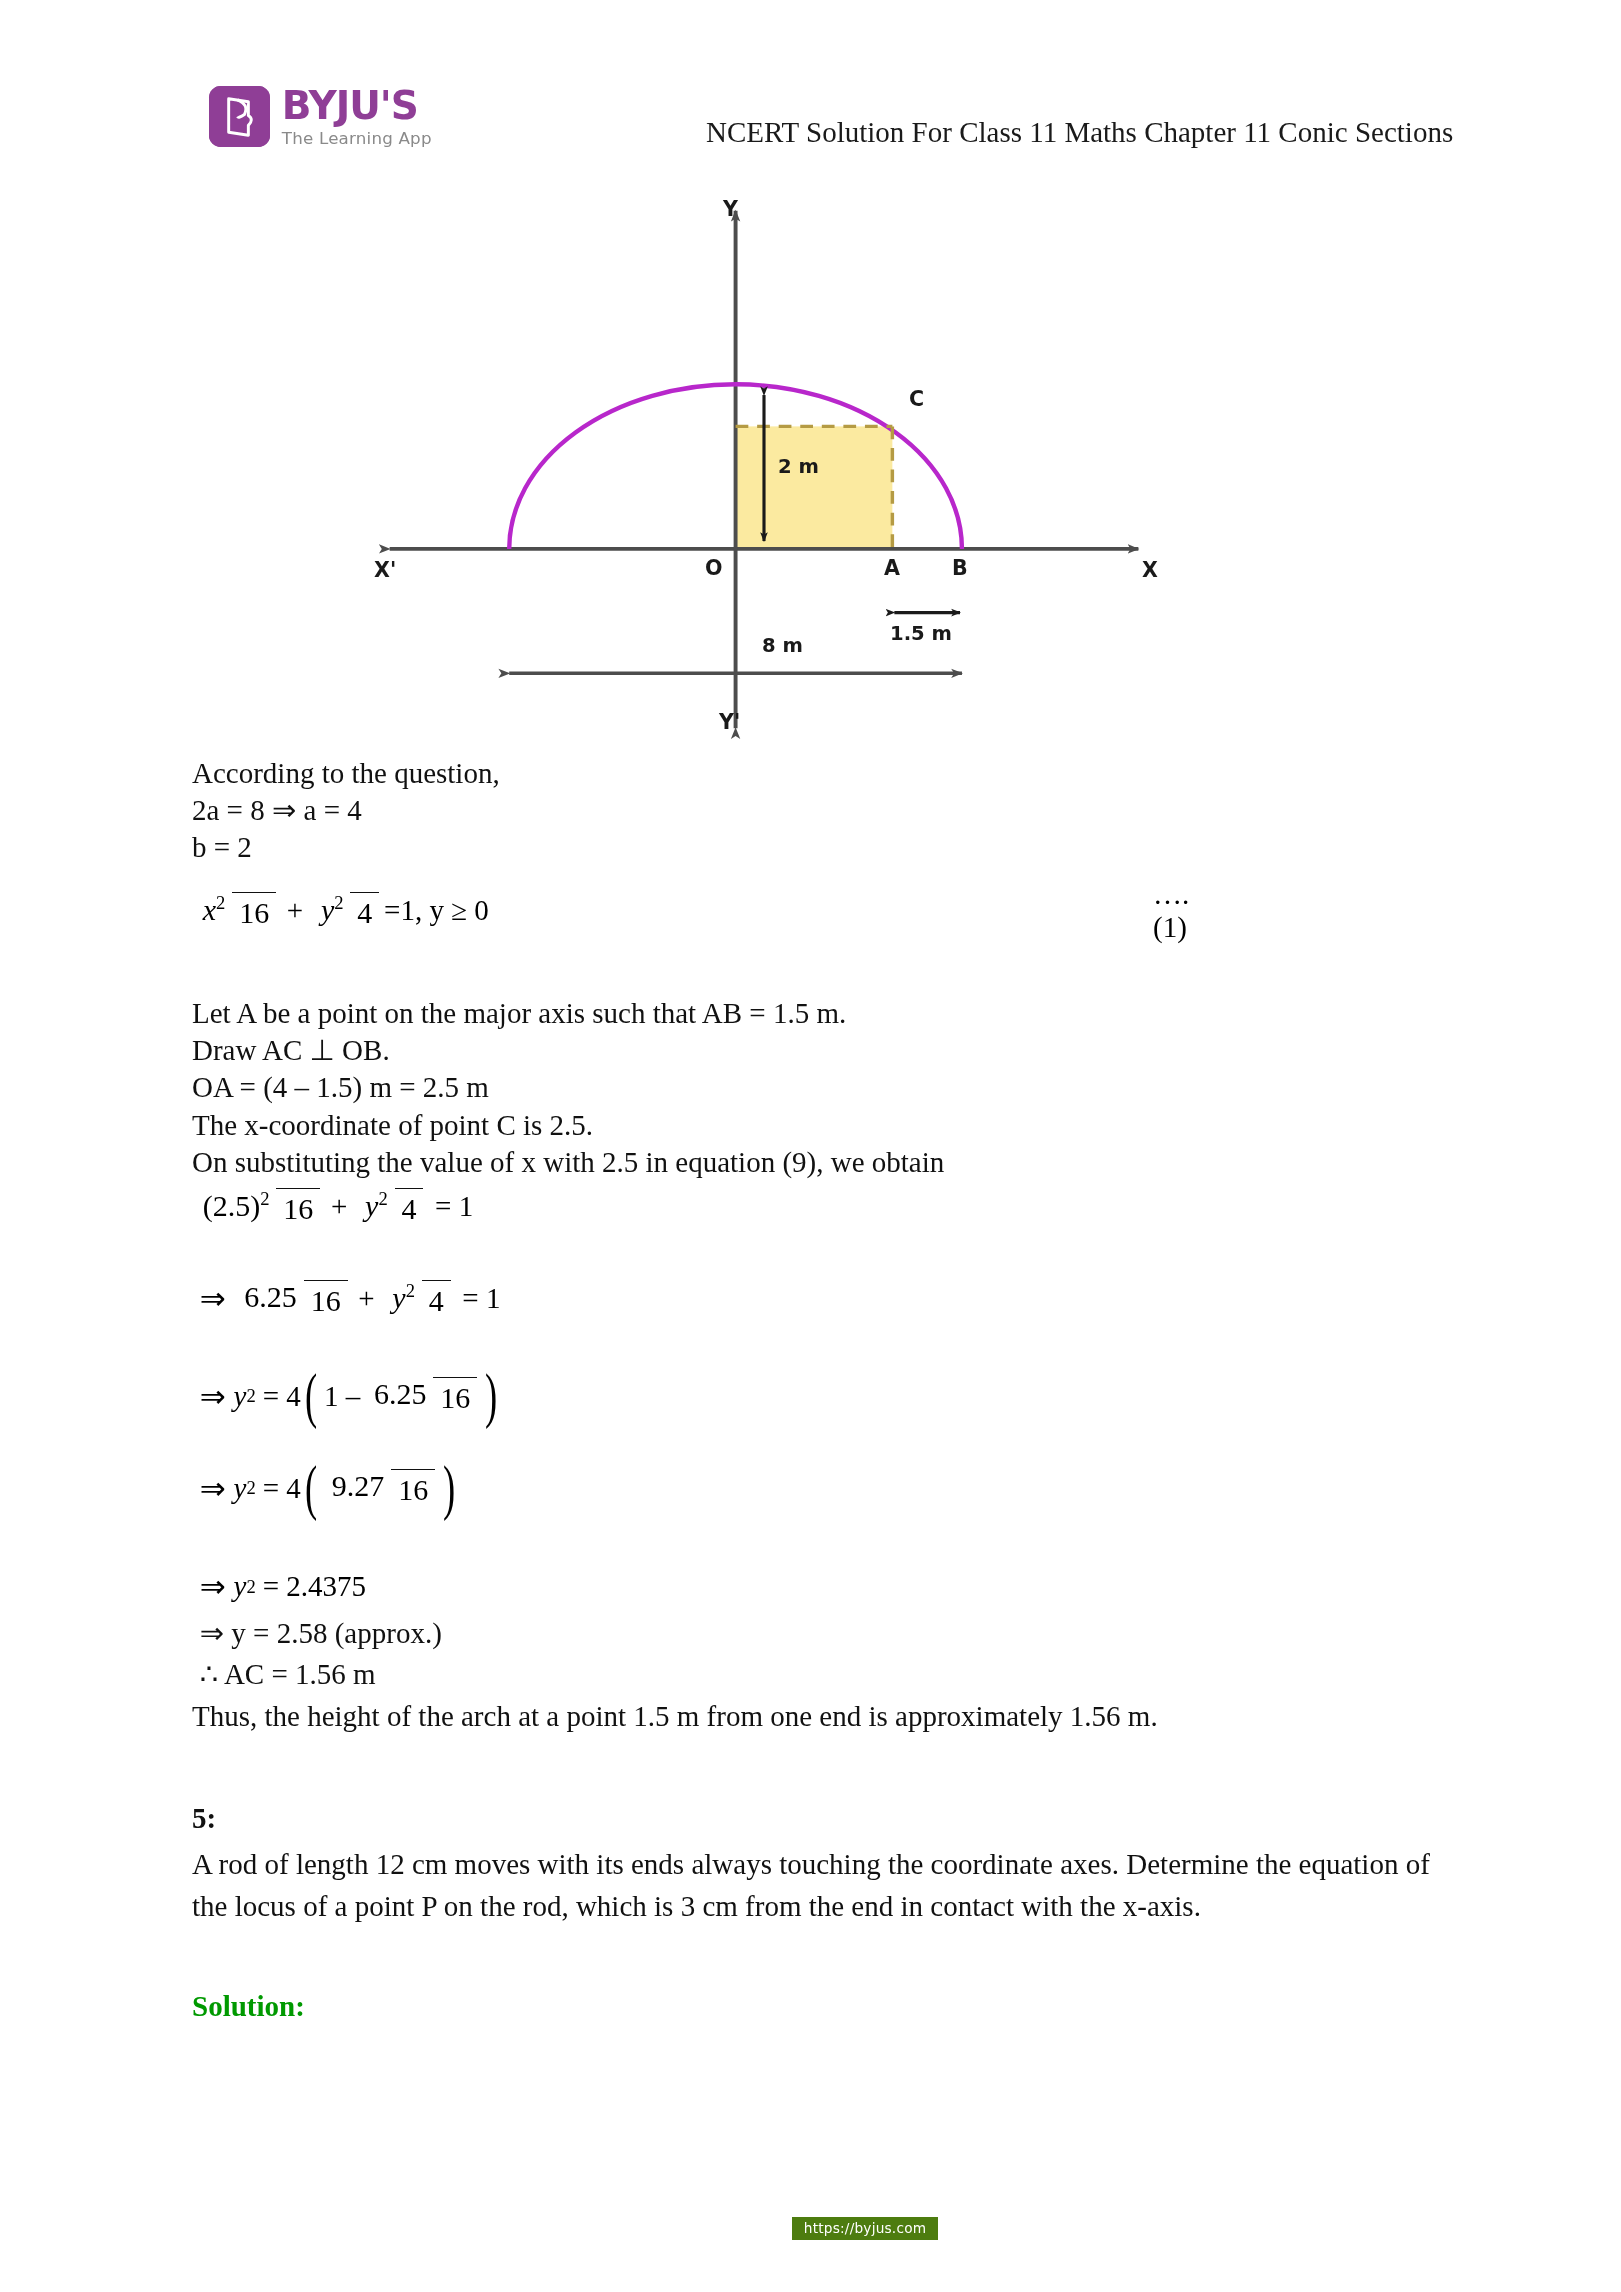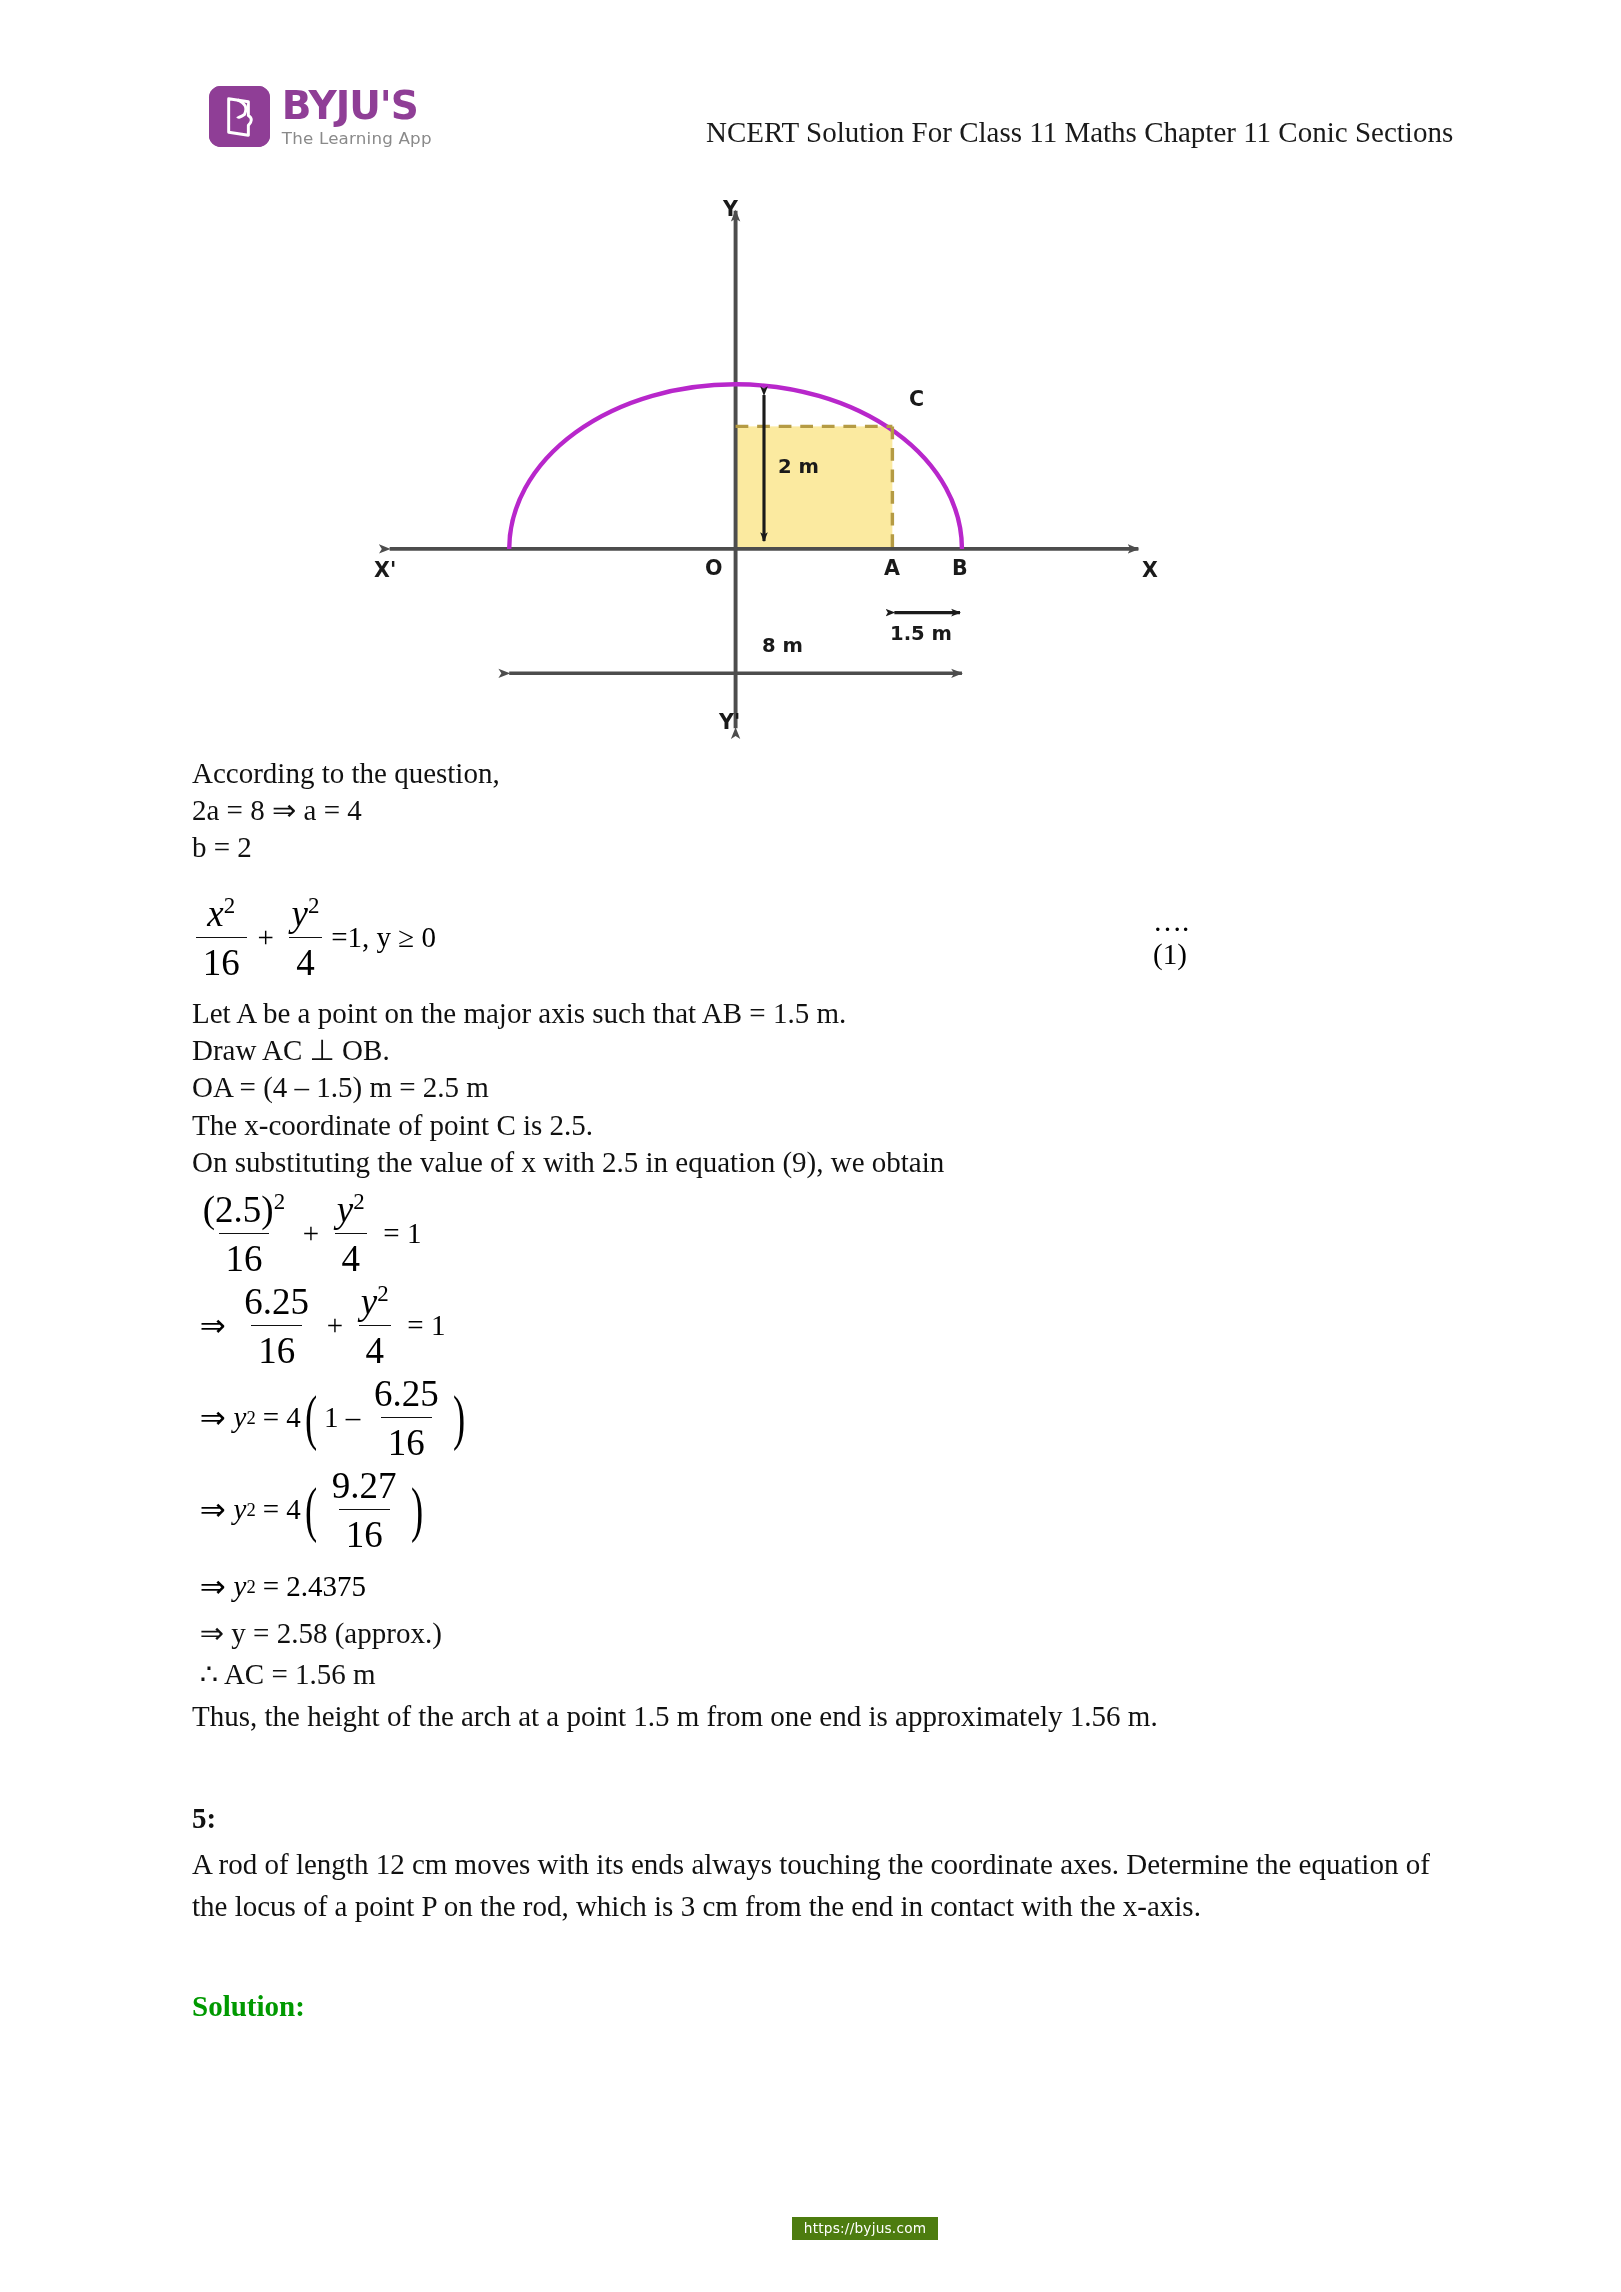--- a/index.html
+++ b/index.html
@@ -87,25 +87,24 @@
     font-family: "Liberation Serif", serif;
     font-size: 29px;
     color: #111111;
     line-height: 1.46;
   }
   .blk { position: absolute; }
   .mi { font-style: italic; }
   .op { margin: 0 6.9px; }
   .frac {
     display: inline-flex;
-    flex-direction: column;
-    align-items: center;
+    flex-direction: row;
     vertical-align: middle;
     margin: 0 3.9px;
-    font-size: 37px;
+    font-size: 30px;
   }
   .frac .num { padding: 0 6.9px 2px 6.9px; }
   .frac .den { padding: 2.9px 6.9px 0 6.9px; border-top: 1.6px solid #111; }
   sup.expn { font-size: 0.62em; vertical-align: super; font-style: normal; }
   .paren {
     font-size: 61px;
     line-height: 0.8;
     font-weight: 300;
     transform: scaleX(0.6);
     display: inline-block;

